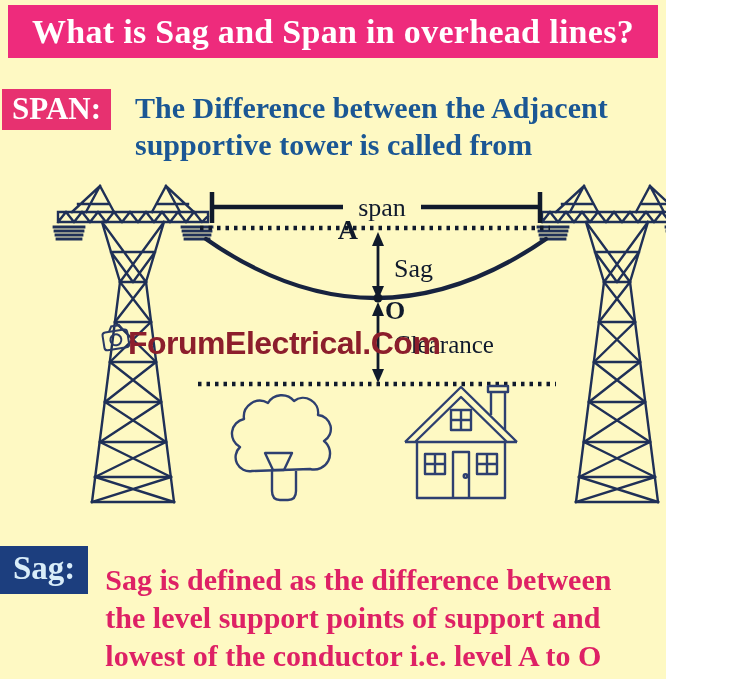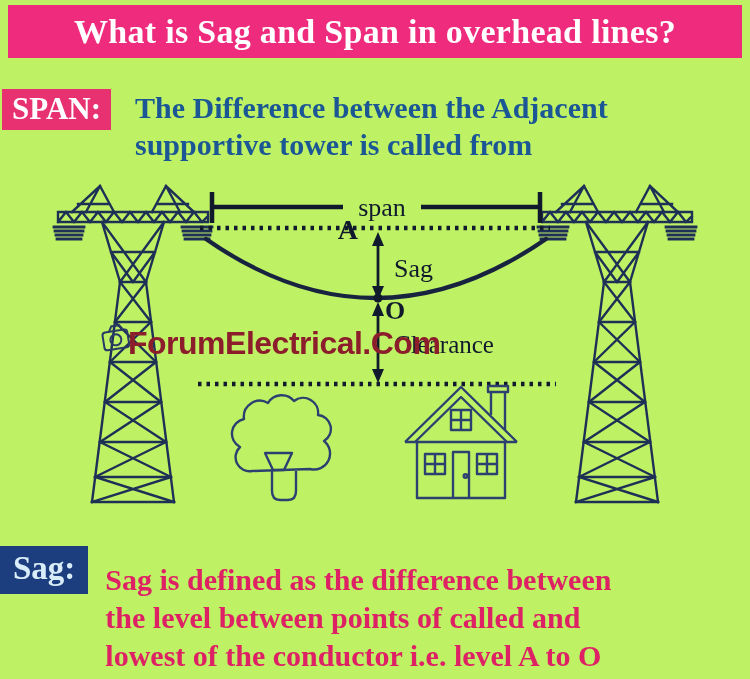--- a/index.html
+++ b/index.html
@@ -1,18 +1,18 @@
 <!DOCTYPE html>
 <html><head>
 <meta charset="utf-8">
 <style>
   html,body{margin:0;padding:0;background:#ffffff;}
   .page{
-    position:relative;width:750px;height:679px;overflow:hidden;
-    background:#bef264;font-family:"Liberation Serif",serif;
+    position:relative;width:666px;height:679px;overflow:hidden;
+    background:#fef9c3;font-family:"Liberation Serif",serif;
   }
   
   .header{
     position:absolute;left:8px;right:8px;top:5px;height:53px;
     background:#ee2b7c;display:flex;align-items:center;justify-content:center;
   }
   .header .title{
     color:#ffffff;font-weight:bold;font-size:34px;letter-spacing:.3px;white-space:nowrap;
   }
   
@@ -150,18 +150,18 @@
         <path d="M48,114 V68 H64 V114"></path>
         <circle cx="60.5" cy="92" r="1.8"></circle>
       </g>
     </g>
   </svg>
 
   <div class="sag-row">
     <span class="badge-navy">Sag:</span>
     <div class="sag-def">
       <div>Sag is defined as the difference between</div>
-      <div>the level between points of called and</div>
+      <div>the level support points of support and</div>
       <div>lowest of the conductor i.e. level A to O</div>
     </div>
   </div>
 
 </div>
 
 </body></html>

